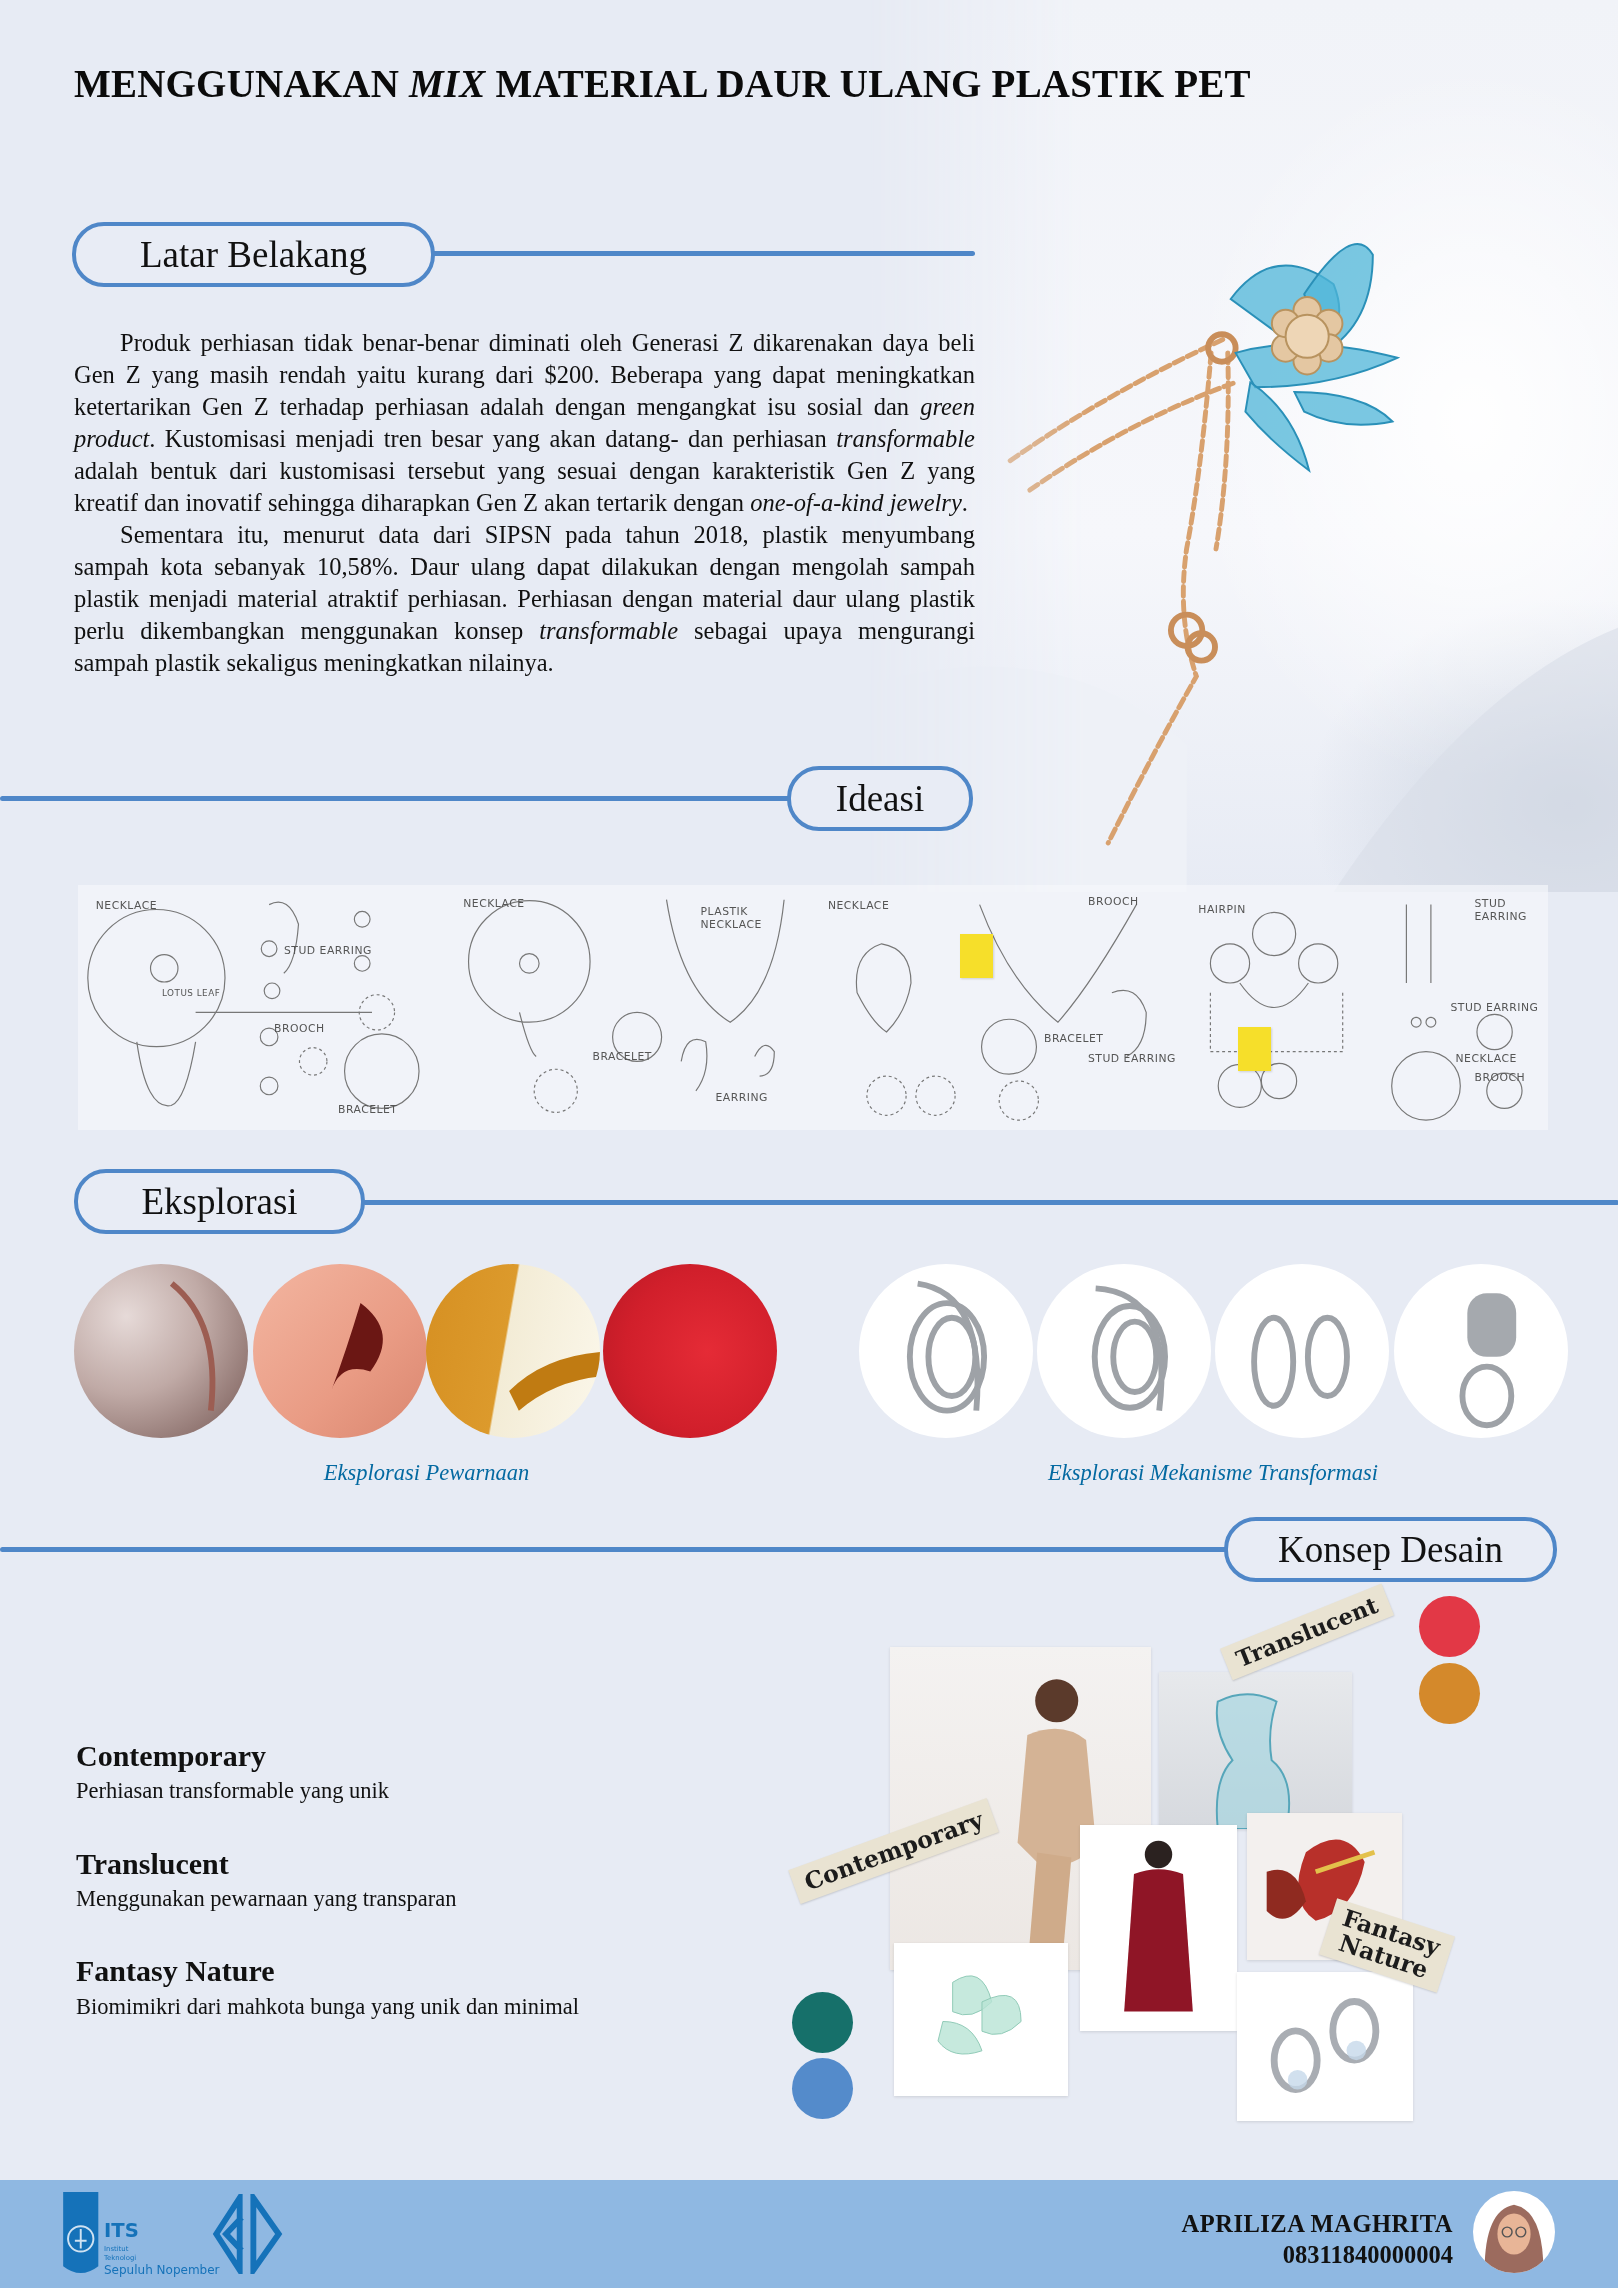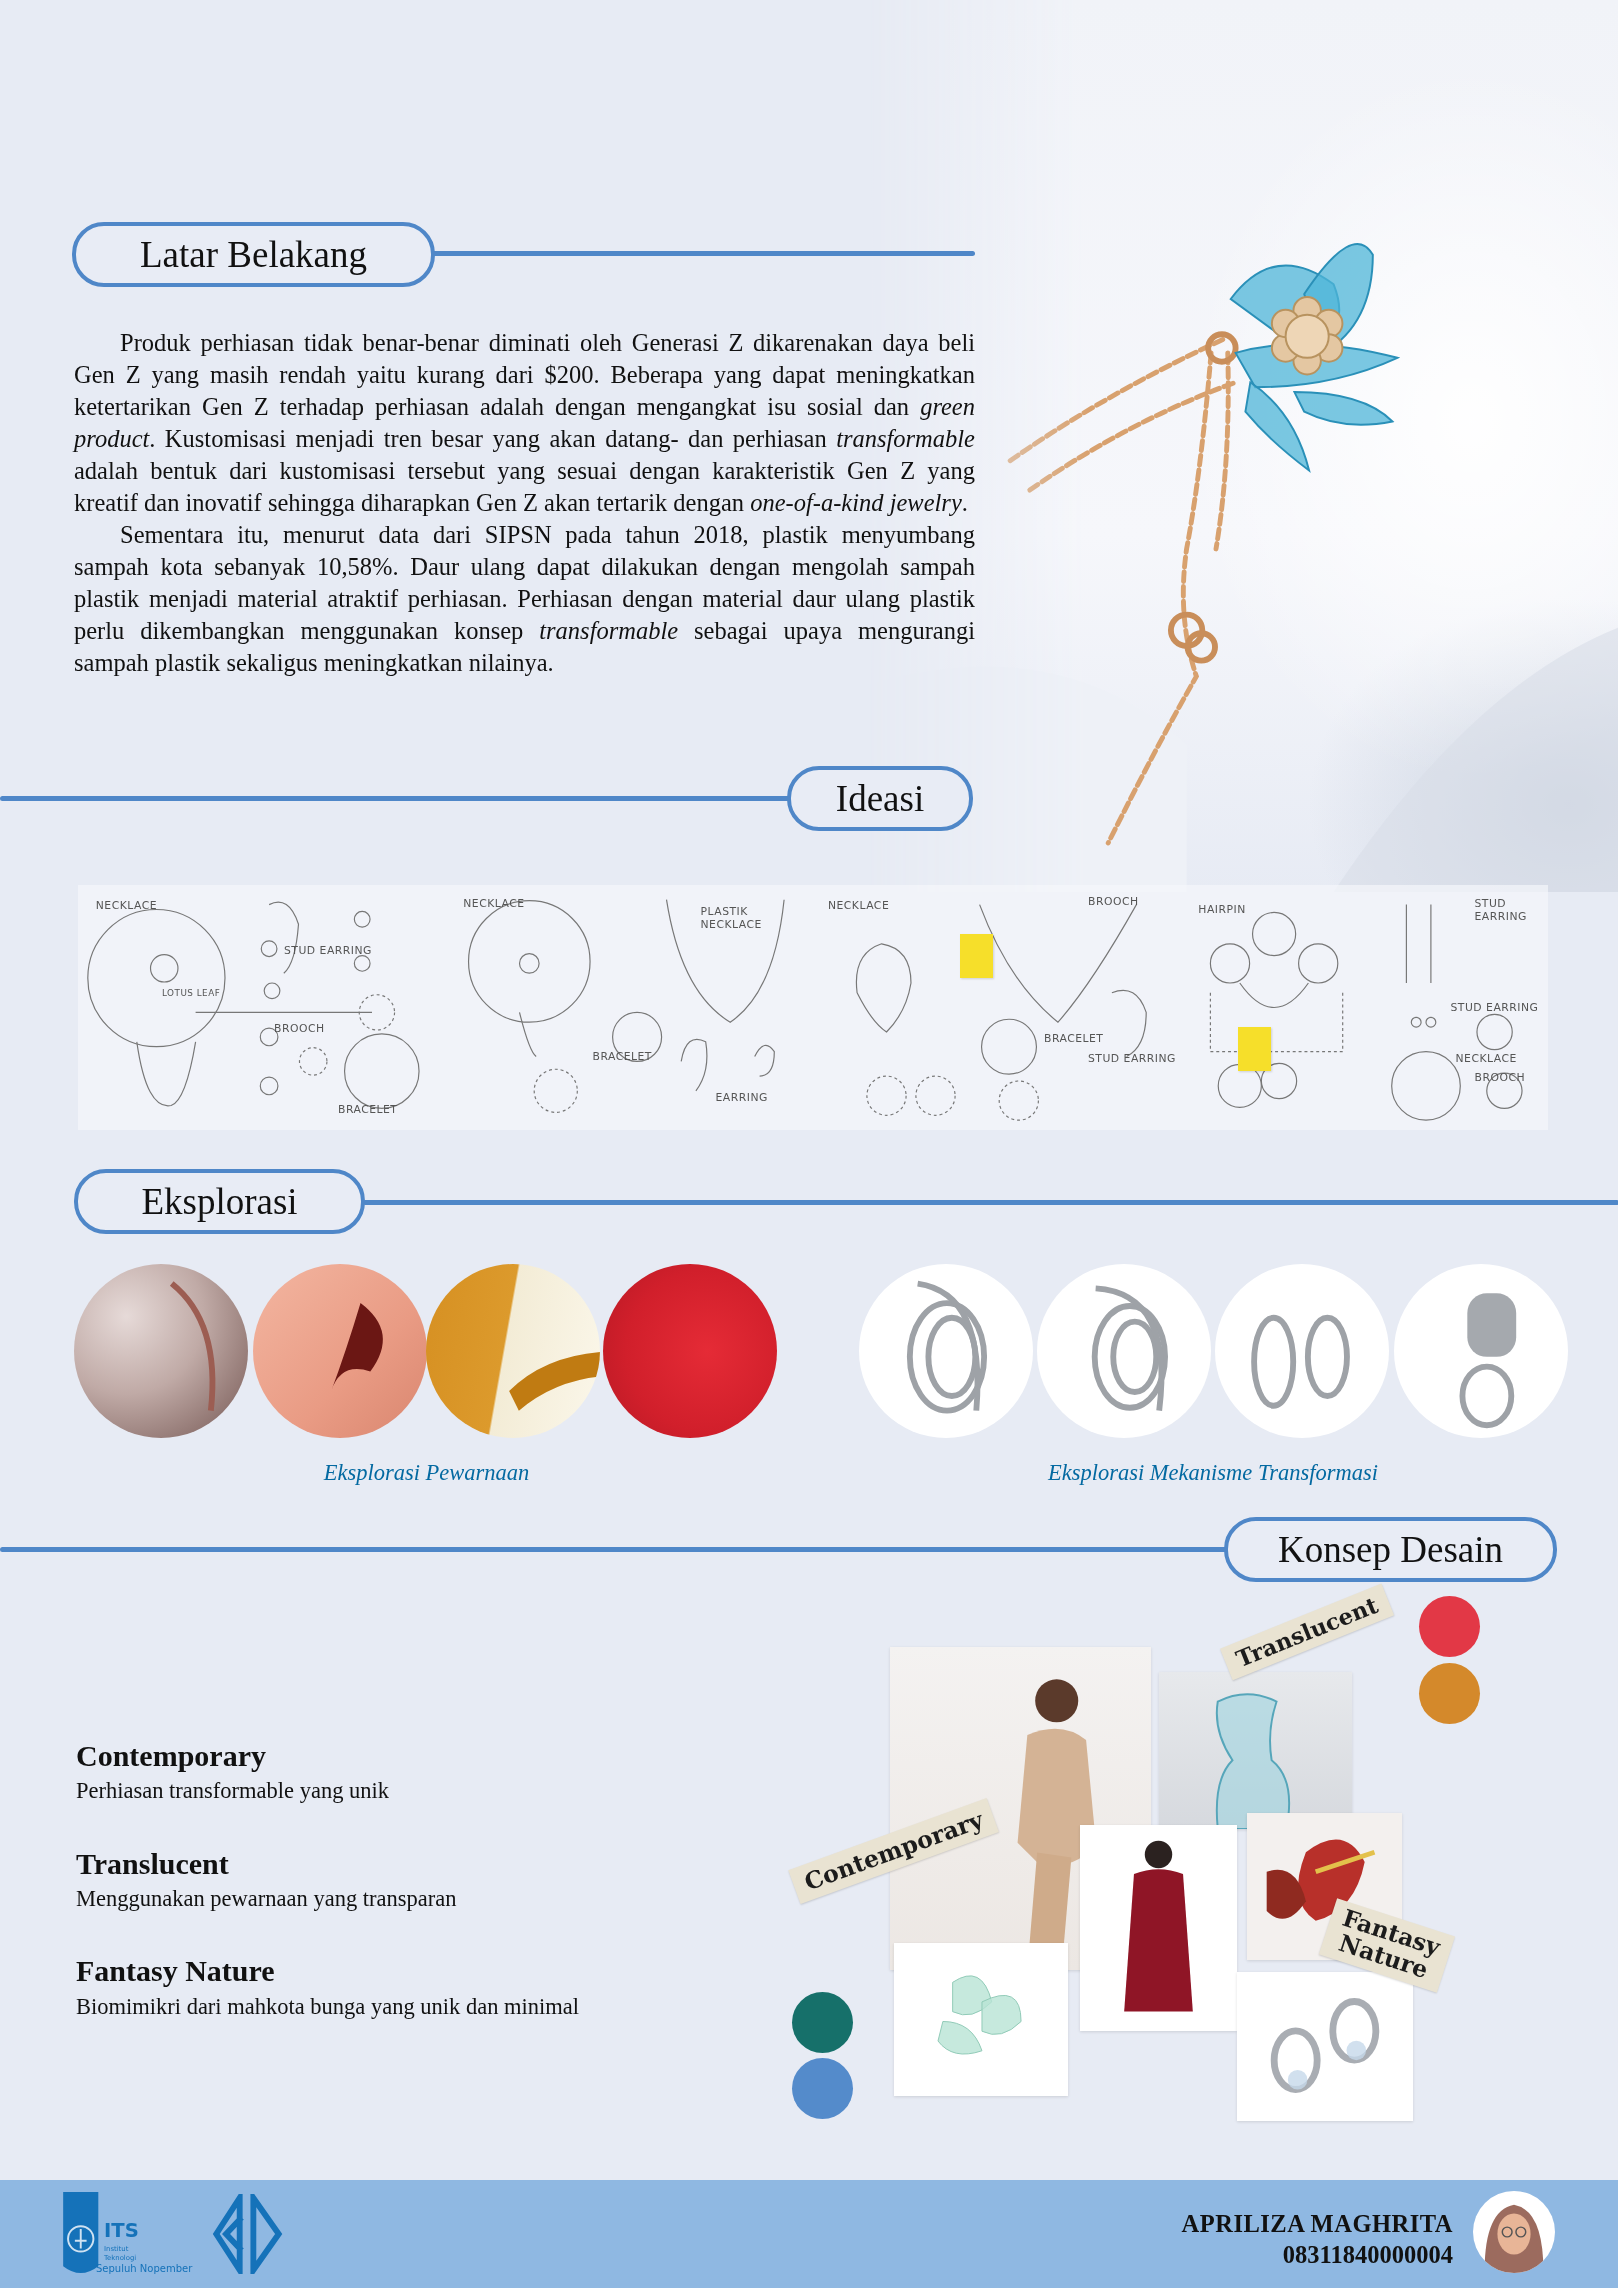--- a/index.html
+++ b/index.html
@@ -137,20 +137,23 @@
       <circle cx="475" cy="355" r="14"></circle>
       <circle cx="453" cy="368" r="14"></circle>
       <circle cx="431" cy="355" r="14"></circle>
       <circle cx="431" cy="330" r="14"></circle>
       <circle cx="453" cy="343" r="22" fill="#eed6b6"></circle>
     </g>
   </svg>
 </div>
 
 <div class="title">
+  <div>
+    <span>MENGGUNAKAN </span><i>MIX</i><span> MATERIAL DAUR ULANG PLASTIK PET</span>
+  </div>
 </div>
 
 <div class="rule" style="left:431px; top:251px; width:544px;"></div>
 <div class="pill" style="left:72px; top:222px; width:363px;">
   <span>Latar Belakang</span>
 </div>
 
 <div class="body-text">
   <p><span>Produk perhiasan tidak benar-benar diminati oleh Generasi Z dikarenakan daya beli Gen Z yang masih rendah yaitu kurang dari $200. Beberapa yang dapat meningkatkan ketertarikan Gen Z terhadap perhiasan adalah dengan mengangkat isu sosial dan </span><em>green product</em><span>. Kustomisasi menjadi tren besar yang akan datang- dan perhiasan </span><em>transformable</em><span> adalah bentuk dari kustomisasi tersebut yang sesuai dengan karakteristik Gen Z yang kreatif dan inovatif sehingga diharapkan Gen Z akan tertarik dengan </span><em>one-of-a-kind jewelry</em><span>.</span></p>
   <p><span>Sementara itu, menurut data dari SIPSN pada tahun 2018, plastik menyumbang sampah kota sebanyak 10,58%. Daur ulang dapat dilakukan dengan mengolah sampah plastik menjadi material atraktif perhiasan. Perhiasan dengan material daur ulang plastik perlu dikembangkan menggunakan konsep </span><em>transformable</em><span> sebagai upaya mengurangi sampah plastik sekaligus meningkatkan nilainya.</span></p>
@@ -391,21 +394,21 @@
 
   <div class="abs" style="left:63px; top:11.8px; width:137px; height:82px;">
     <svg width="137" height="82" viewBox="0 0 140 84">
       <path d="M0 0 L36 0 L36 76 Q18 90 0 76 Z" fill="#1572b9"></path>
       <circle cx="18" cy="48" r="13" fill="none" stroke="#cfe2f2" stroke-width="2"></circle>
       <path d="M18 38 L18 58 M12 50 L24 50" stroke="#cfe2f2" stroke-width="2"></path>
     </svg>
     <span class="abs" style="left:41px; top:27.4px; font-family:'DejaVu Sans',sans-serif; font-weight:bold; font-size:19.6px; color:#1572b9;">ITS</span>
     <span class="abs" style="left:41px; top:53px; font-family:'DejaVu Sans',sans-serif; font-size:6.9px; color:#1572b9;">Institut</span>
     <span class="abs" style="left:41px; top:62px; font-family:'DejaVu Sans',sans-serif; font-size:6.9px; color:#1572b9;">Teknologi</span>
-    <span class="abs" style="left:33px; top:71px; font-family:'DejaVu Sans',sans-serif; font-size:10px; color:#1572b9; white-space:nowrap;">Sepuluh Nopember</span>
+    <span class="abs" style="left:41px; top:71px; font-family:'DejaVu Sans',sans-serif; font-size:12px; color:#1572b9; white-space:nowrap;">Sepuluh Nopember</span>
   </div>
 
   <div class="abs" style="left:212px; top:13.7px; width:71px; height:80px;">
     <svg width="71" height="80" viewBox="0 0 72 82">
       <path d="M28 4 L28 78 L4 41 Z M30 24 L14 41 L30 58" fill="none" stroke="#1572b9" stroke-width="6" stroke-linejoin="miter"></path>
       <path d="M42 4 L42 78 L68 41 Z" fill="none" stroke="#1572b9" stroke-width="6" stroke-linejoin="miter"></path>
     </svg>
   </div>
 
   <div class="author-name">APRILIZA MAGHRITA</div>

